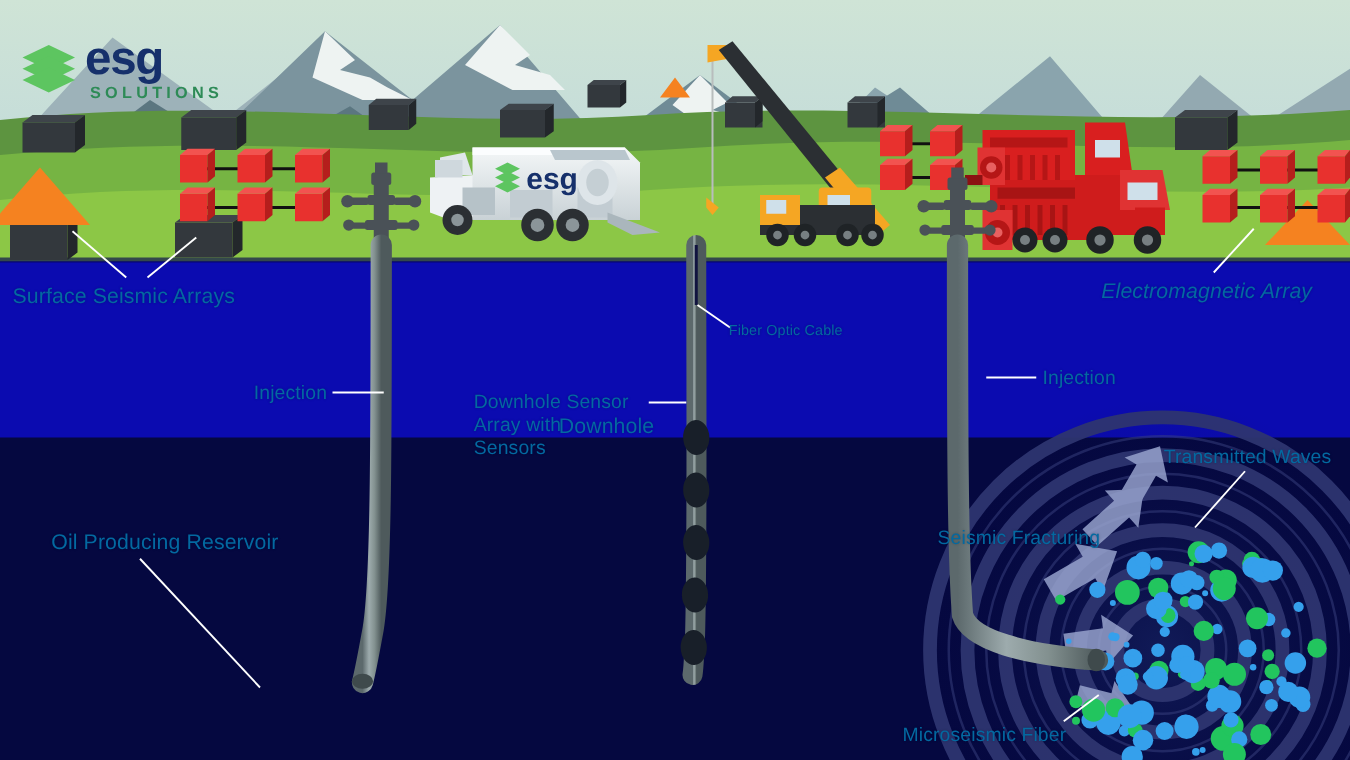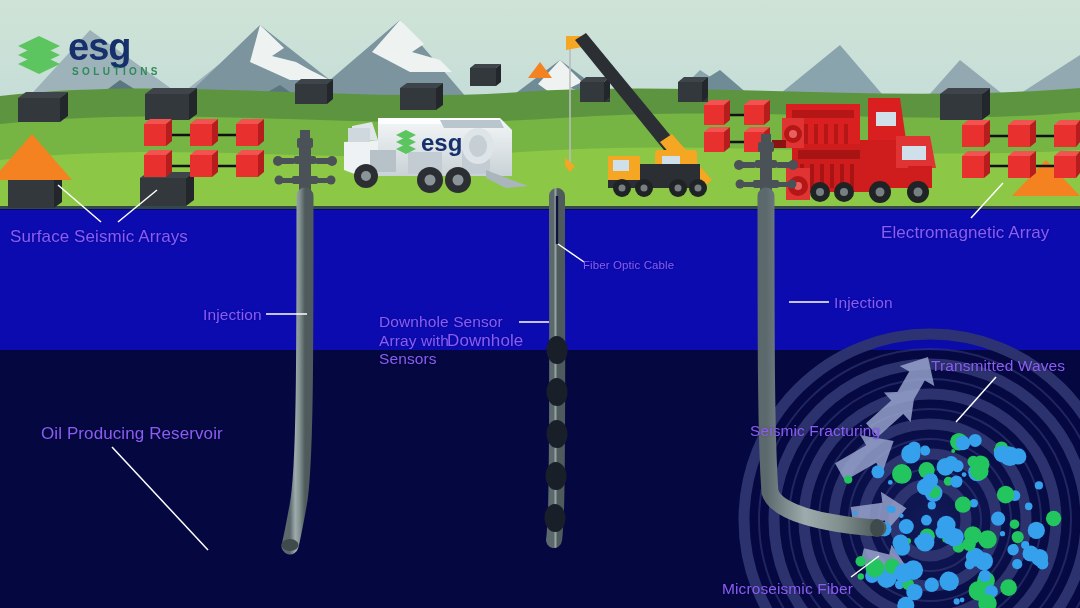--- a/index.html
+++ b/index.html
@@ -1,28 +1,28 @@
 <!DOCTYPE html>
 <html><head>
 <meta charset="utf-8">
 <title>Hydraulic Fracturing Monitoring Diagram</title>
 <style>
   html,body{margin:0;padding:0;background:#000;}
   #stage{position:relative;width:1080px;height:608px;overflow:hidden;
          font-family:"Liberation Sans","DejaVu Sans",sans-serif;}
   #scene{position:absolute;inset:0;}
-  .lbl{position:absolute;color:#8b5cf6;white-space:pre;letter-spacing:.1px;
+  .lbl{position:absolute;color:#0369a1;white-space:pre;letter-spacing:.1px;
        text-shadow:0 0 2px rgba(0,0,0,.25);}
   .lbl.sz-md{font-size:15.5px;line-height:18.5px;}
   .lbl.sz-lg{font-size:17px;line-height:19px;}
   .lbl.sz-sm{font-size:11.5px;line-height:13px;}
   .logo-wrap{position:absolute;left:14px;top:30px;width:140px;height:52px;}
   .logo-txt{position:absolute;left:54px;top:-2px;font-size:38px;font-weight:700;
             color:#16306b;letter-spacing:-1px;line-height:38px;}
-  .logo-sub{position:absolute;left:58px;top:36px;font-size:10px;font-weight:700;
+  .logo-sub{position:absolute;left:58px;top:36px;font-size:13px;font-weight:700;
             color:#2e8b57;letter-spacing:3.4px;}
 </style>
 </head>
 <body>
 
 <div id="stage">
 
   <svg id="scene" viewBox="0 0 1080 608" width="1080" height="608">
     <defs>
       <linearGradient id="gSky" x1="0" y1="0" x2="0" y2="1">
@@ -550,21 +550,21 @@
       <path d="M4,25 l21,-10 21,10 -21,10 z" fill="#5dc560"></path>
       <path d="M4,34 l21,-10 21,10 -21,10 z" fill="#5dc560"></path>
       <path d="M12,25 l26,0 -6,-5 z" fill="#1c4a7a" opacity=".0"></path>
     </svg>
     <div class="logo-txt">esg</div>
     <div class="logo-sub">SOLUTIONS</div>
   </div>
 
   <div id="label-layer">
       <div class="lbl sz-lg" style="left: 10px; top: 227px;">Surface Seismic Arrays</div>
-      <div class="lbl sz-lg" style="left: 881px; top: 223px;">Electromagnetic Array</div>
+      <div class="lbl sz-lg" style="left: 881px; top: 223px; font-style: italic;">Electromagnetic Array</div>
       <div class="lbl sz-md" style="left: 203px; top: 306px;">Injection</div>
       <div class="lbl sz-md" style="left: 834px; top: 294px;">Injection</div>
       <div class="lbl sz-sm" style="left: 583px; top: 259px;">Fiber Optic Cable</div>
       <div class="lbl sz-md" style="left: 379px; top: 313px;">Downhole Sensor
 Array with
 Sensors</div>
       <div class="lbl sz-lg" style="left: 447px; top: 331px;">Downhole</div>
       <div class="lbl sz-lg" style="left: 41px; top: 424px;">Oil Producing Reservoir</div>
       <div class="lbl sz-md" style="left: 931px; top: 357px; text-align: right;">Transmitted Waves</div>
       <div class="lbl sz-md" style="left: 750px; top: 422px;">Seismic Fracturing</div>

